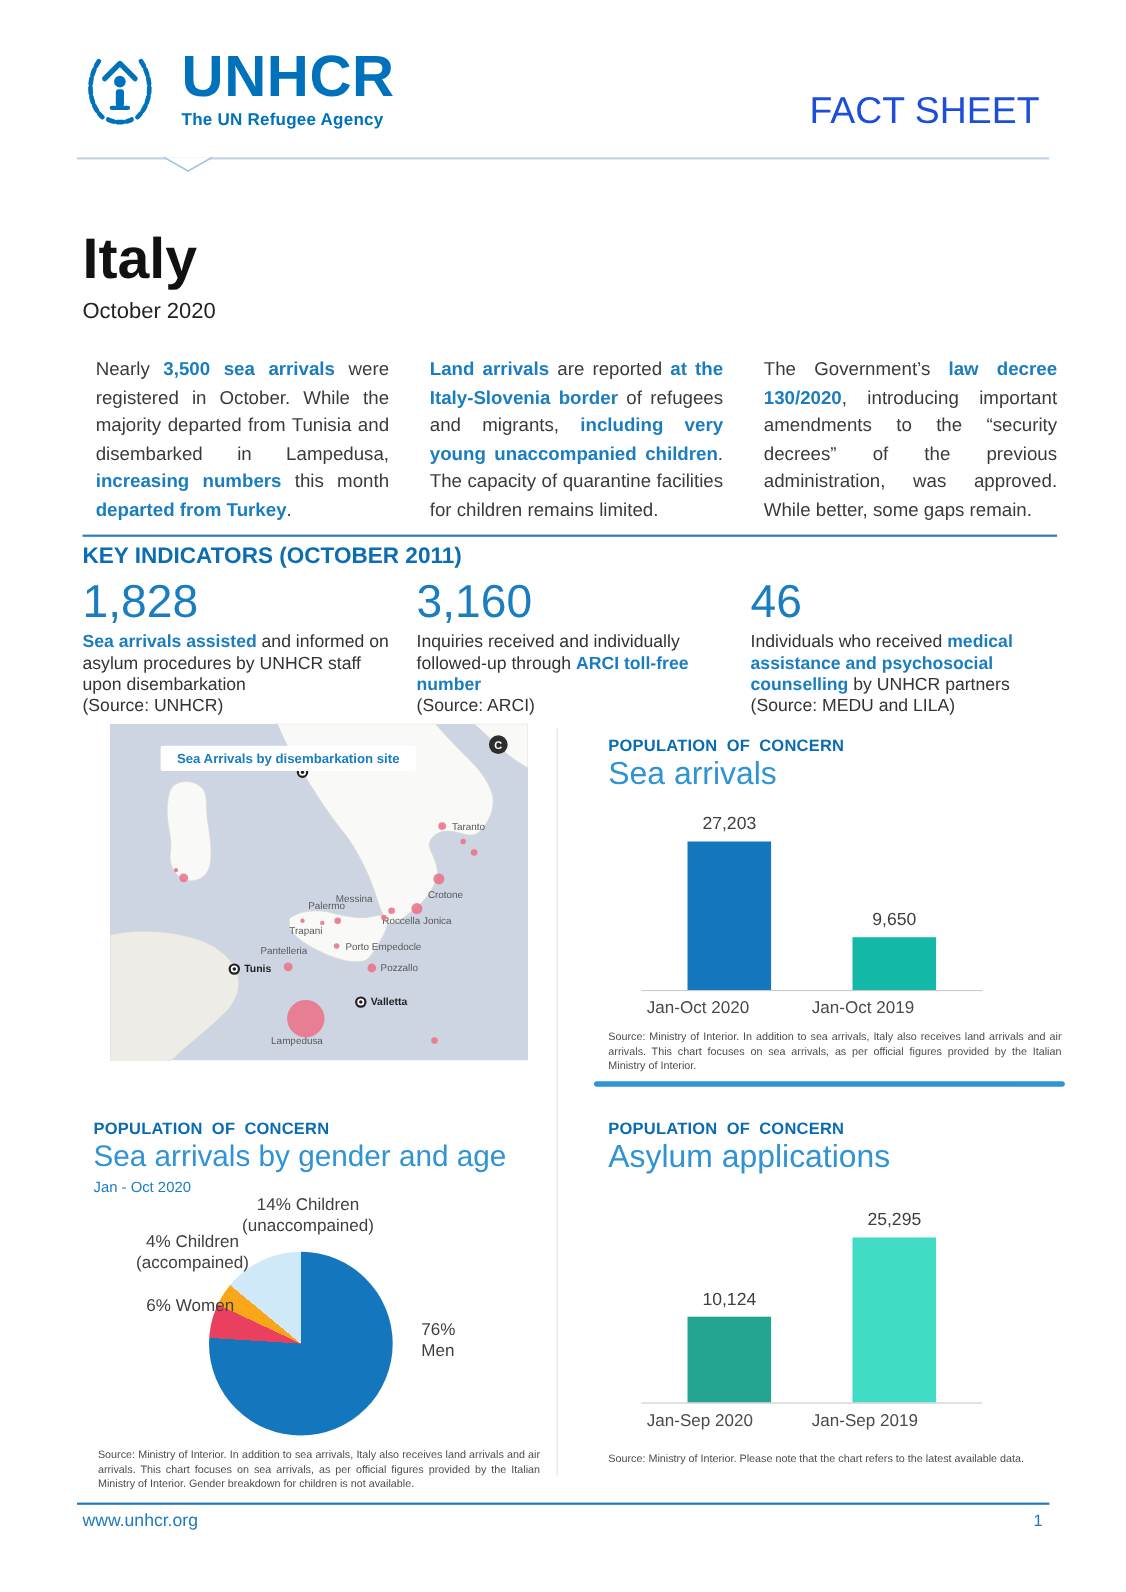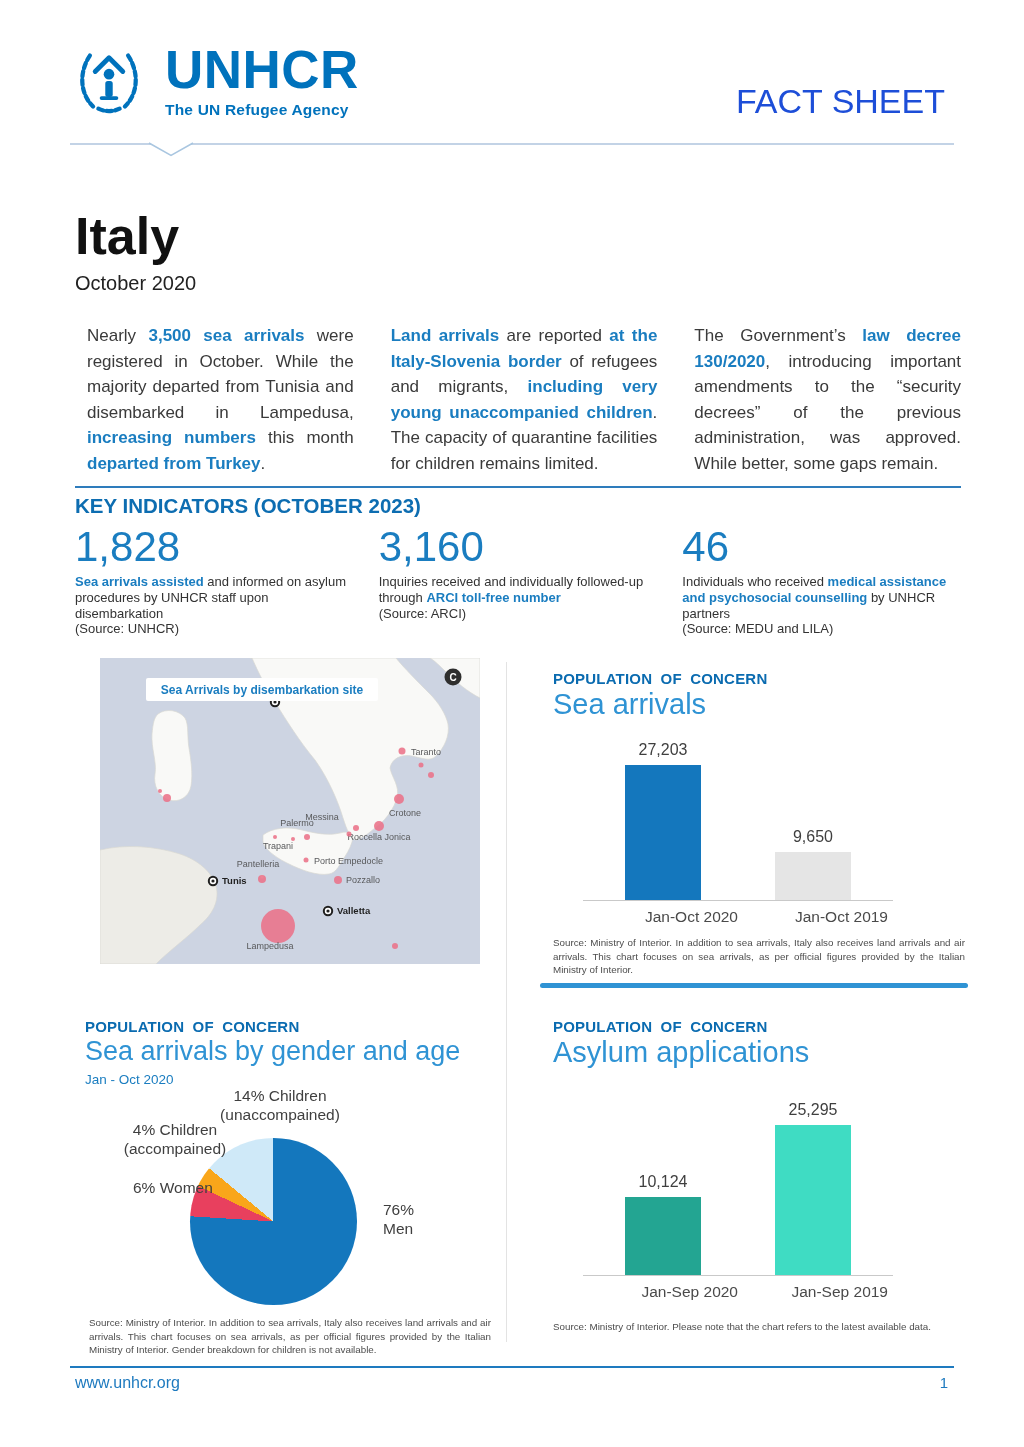--- a/index.html
+++ b/index.html
@@ -22,21 +22,21 @@
   .intro-row{position:absolute;left:75px;top:323px;width:886px;display:flex;gap:25px;}
   .intro-col{flex:1;font-size:17px;line-height:1.5;text-align:justify;color:#3a3a3a;margin-left:12px;}
   .hl{color:#1a7dc0;font-weight:700;}
 
   
   .ki-rule{position:absolute;left:75px;top:486px;width:886px;height:2px;background:#2e7cbc;}
   .ki-heading{position:absolute;left:75px;top:494px;font-size:20.5px;font-weight:700;color:#0d6db1;}
   .ki-row{position:absolute;left:75px;top:524px;width:886px;display:flex;gap:25px;}
   .ki-item{flex:1;}
   .ki-value{font-size:42px;color:#1a7dc0;line-height:1.08;margin-bottom:5px;}
-  .ki-desc,.ki-source{font-size:13px;line-height:1.2;color:#333;}
+  .ki-desc,.ki-source{font-size:16px;line-height:1.2;color:#333;}
 
   
   .map-block{position:absolute;left:100px;top:658px;width:380px;height:306px;}
   .site-dot{fill:#eb7289;fill-opacity:.88;}
   .site-label{font-size:9px;fill:#58595b;}
   .city-label{font-size:9.5px;font-weight:700;fill:#1f1f1f;}
   .map-title-text{font-size:12px;font-weight:700;fill:#1a7dc0;}
   .land{fill:#f9f9f7;stroke:#d9d8d3;stroke-width:.7;}
   .land-tunisia{fill:#edece7;stroke:#d9d8d3;stroke-width:.7;}
 
@@ -53,21 +53,21 @@
   #chart-sea .plot{top:103px;height:135px;}
   #chart-asylum .plot{top:115px;height:150px;}
   .bar{width:76px;position:relative;}
   .bar-value{position:absolute;top:-24px;left:-28px;right:-28px;text-align:center;font-size:16px;color:#3f3f3f;}
   .baseline{position:absolute;left:30px;width:310px;height:1px;background:#c9c9c9;}
   #chart-sea .baseline{top:238px;}
   #chart-asylum .baseline{top:265px;}
   .xlabels{position:absolute;left:35px;width:300px;display:flex;}
   #chart-sea .xlabels{top:246px;}
   #chart-asylum .xlabels{top:273px;}
-  .xlabel{width:150px;text-align:right;font-size:15.5px;color:#4a4a4a;}
+  .xlabel{width:150px;text-align:left;font-size:15.5px;color:#4a4a4a;}
   .chart-source{position:absolute;left:0;right:0;font-size:9.8px;line-height:1.38;color:#4d4d4d;text-align:justify;}
   #chart-sea .chart-source{top:274px;}
   #chart-asylum .chart-source{top:310px;text-align:left;}
   #chart-gender .chart-source{top:306px;left:4px;right:4px;}
 
   
   #chart-gender .chart-title{font-size:27px;}
   .chart-subtitle{position:absolute;left:0;top:62px;font-size:13.5px;color:#1a7dc0;}
   .pie{position:absolute;left:105px;top:128px;width:167px;height:167px;border-radius:50%;}
   .pie-label{position:absolute;font-size:15.5px;color:#3f3f3f;line-height:1.25;}
@@ -116,21 +116,21 @@
   <div class="doc-title">Italy</div>
   <div class="doc-period">October 2020</div>
 
   <div class="intro-row">
     <div class="intro-col"><span>Nearly </span><span class="hl">3,500 sea arrivals</span><span> were registered in October. While the majority departed from Tunisia and disembarked in Lampedusa, </span><span class="hl">increasing numbers</span><span> this month </span><span class="hl">departed from Turkey</span><span>.</span></div>
     <div class="intro-col"><span class="hl">Land arrivals</span><span> are reported </span><span class="hl">at the Italy-Slovenia border</span><span> of refugees and migrants, </span><span class="hl">including very young unaccompanied children</span><span>. The capacity of quarantine facilities for children remains limited.</span></div>
     <div class="intro-col"><span>The Government’s </span><span class="hl">law decree 130/2020</span><span>, introducing important amendments to the “security decrees” of the previous administration, was approved. While better, some gaps remain.</span></div>
   </div>
 
   <div class="ki-rule"></div>
-  <div class="ki-heading">KEY INDICATORS (OCTOBER 2023)</div>
+  <div class="ki-heading">KEY INDICATORS (OCTOBER 2011)</div>
   <div class="ki-row">
     <div class="ki-item">
       <div class="ki-value">1,828</div>
       <div class="ki-desc"><span class="hl">Sea arrivals assisted</span><span> and informed on asylum procedures by UNHCR staff upon disembarkation</span></div>
       <div class="ki-source">(Source: UNHCR)</div>
     </div>
     <div class="ki-item">
       <div class="ki-value">3,160</div>
       <div class="ki-desc"><span>Inquiries received and individually followed-up through </span><span class="hl">ARCI toll-free number</span></div>
       <div class="ki-source">(Source: ARCI)</div>
@@ -198,21 +198,21 @@
     </svg>
   </div>
 
   <div class="chart" id="chart-sea">
     <div class="section-label">POPULATION OF CONCERN</div>
     <div class="chart-title">Sea arrivals</div>
     <div class="plot">
         <div class="bar" style="height: 135px; background: rgb(20, 119, 189);">
           <div class="bar-value">27,203</div>
         </div>
-        <div class="bar" style="height: 48px; background: #e5e5e5;">
+        <div class="bar" style="height: 48px; background: #14b8a6;">
           <div class="bar-value">9,650</div>
         </div>
       </div>
     <div class="baseline"></div>
     <div class="xlabels">
         <div class="xlabel">Jan-Oct 2020</div>
         <div class="xlabel">Jan-Oct 2019</div>
       </div>
     <div class="chart-source">Source: Ministry of Interior. In addition to sea arrivals, Italy also receives land arrivals and air arrivals. This chart focuses on sea arrivals, as per official figures provided by the Italian Ministry of Interior.</div>
   </div>

